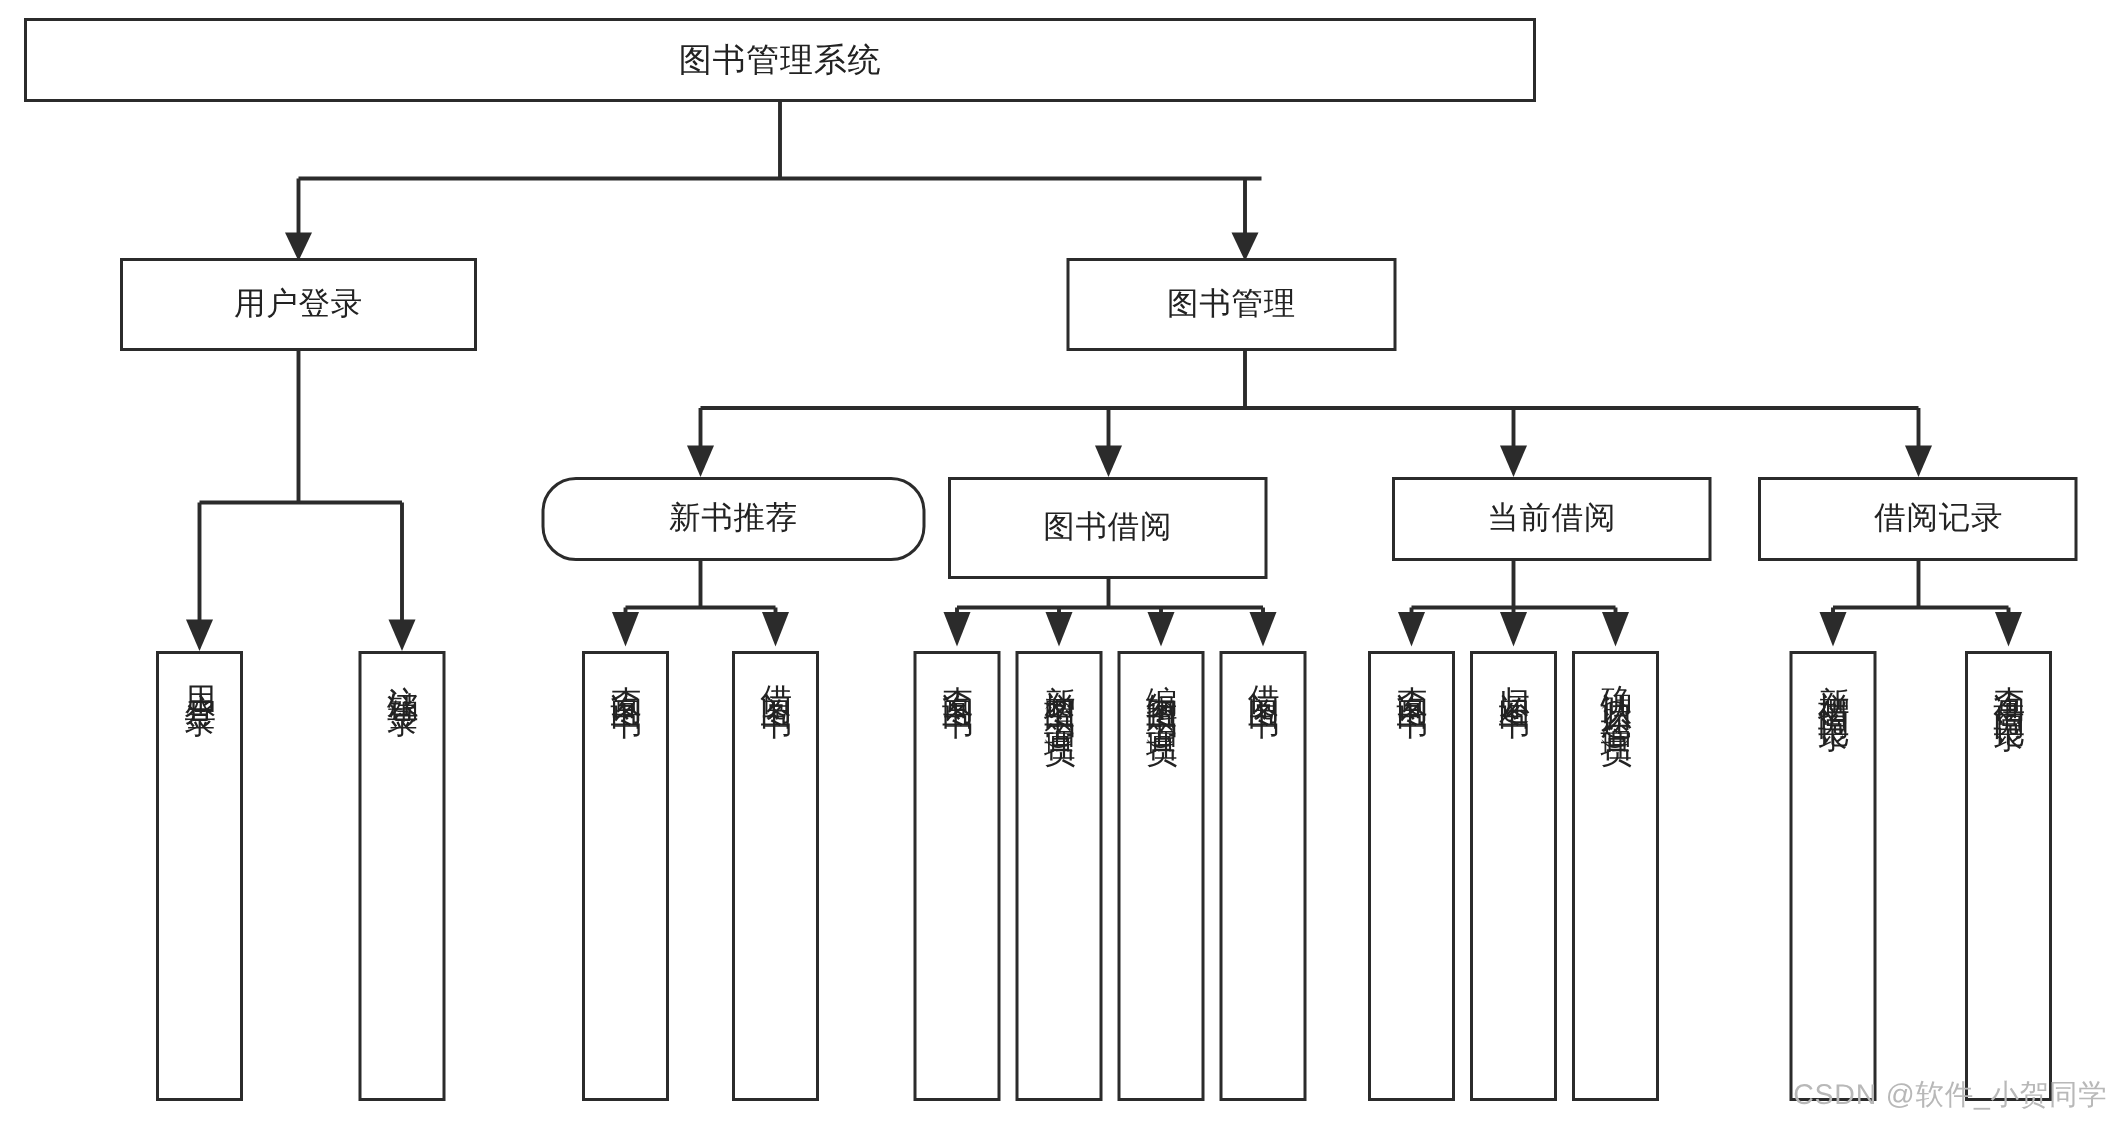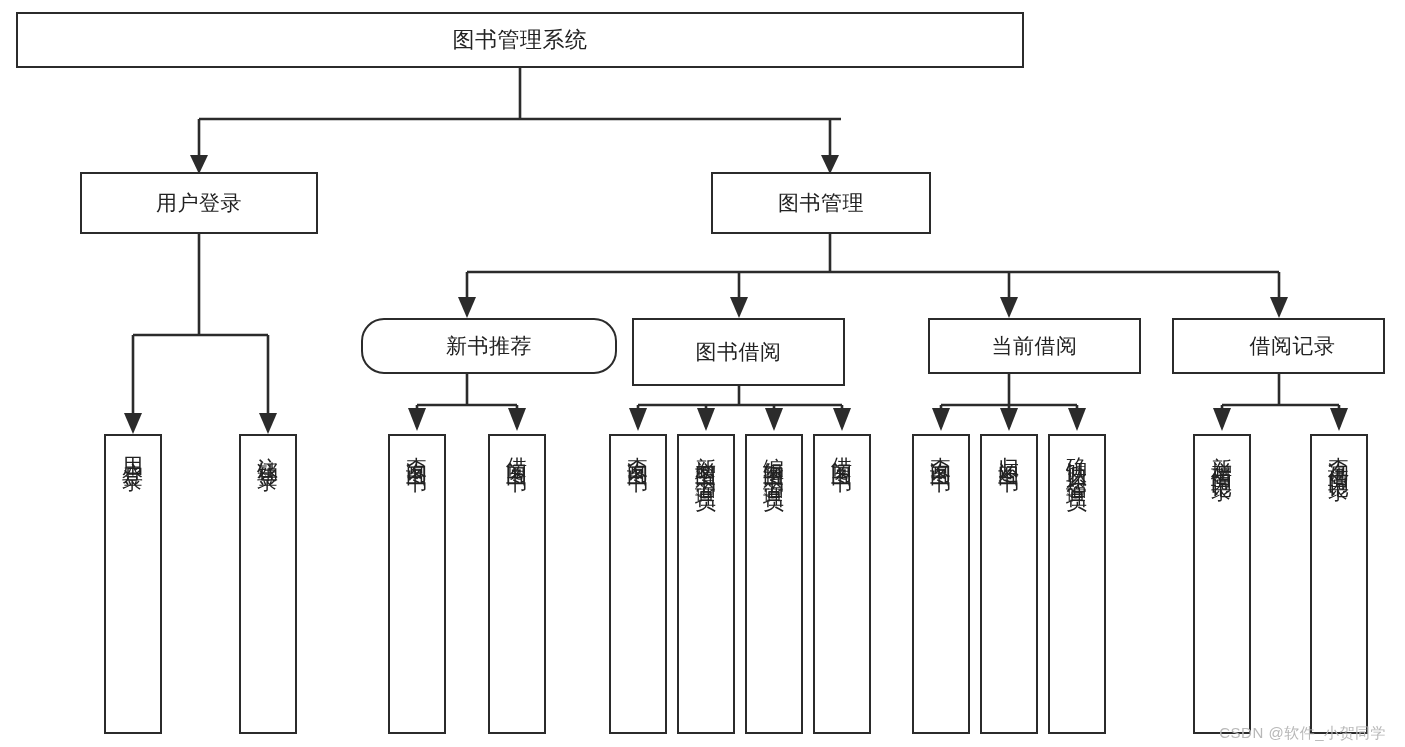--- a/index.html
+++ b/index.html
@@ -64,23 +64,23 @@
     writing-mode: vertical-rl;
     text-orientation: upright;
     font-size: 21px;
     line-height: 1.0;
     letter-spacing: 5px;
     white-space: nowrap;
     margin-top: 0;
   }
   .watermark {
     position: absolute;
-    right: 19px;
+    right: 0;
     bottom: 4px;
-    font-size: 15px;
+    font-size: 19px;
     color: #b8b8b8;
     letter-spacing: 0.5px;
     white-space: nowrap;
     user-select: none;
     margin-top: 24px;
   }
 </style>
 </head>
 <body>
 

